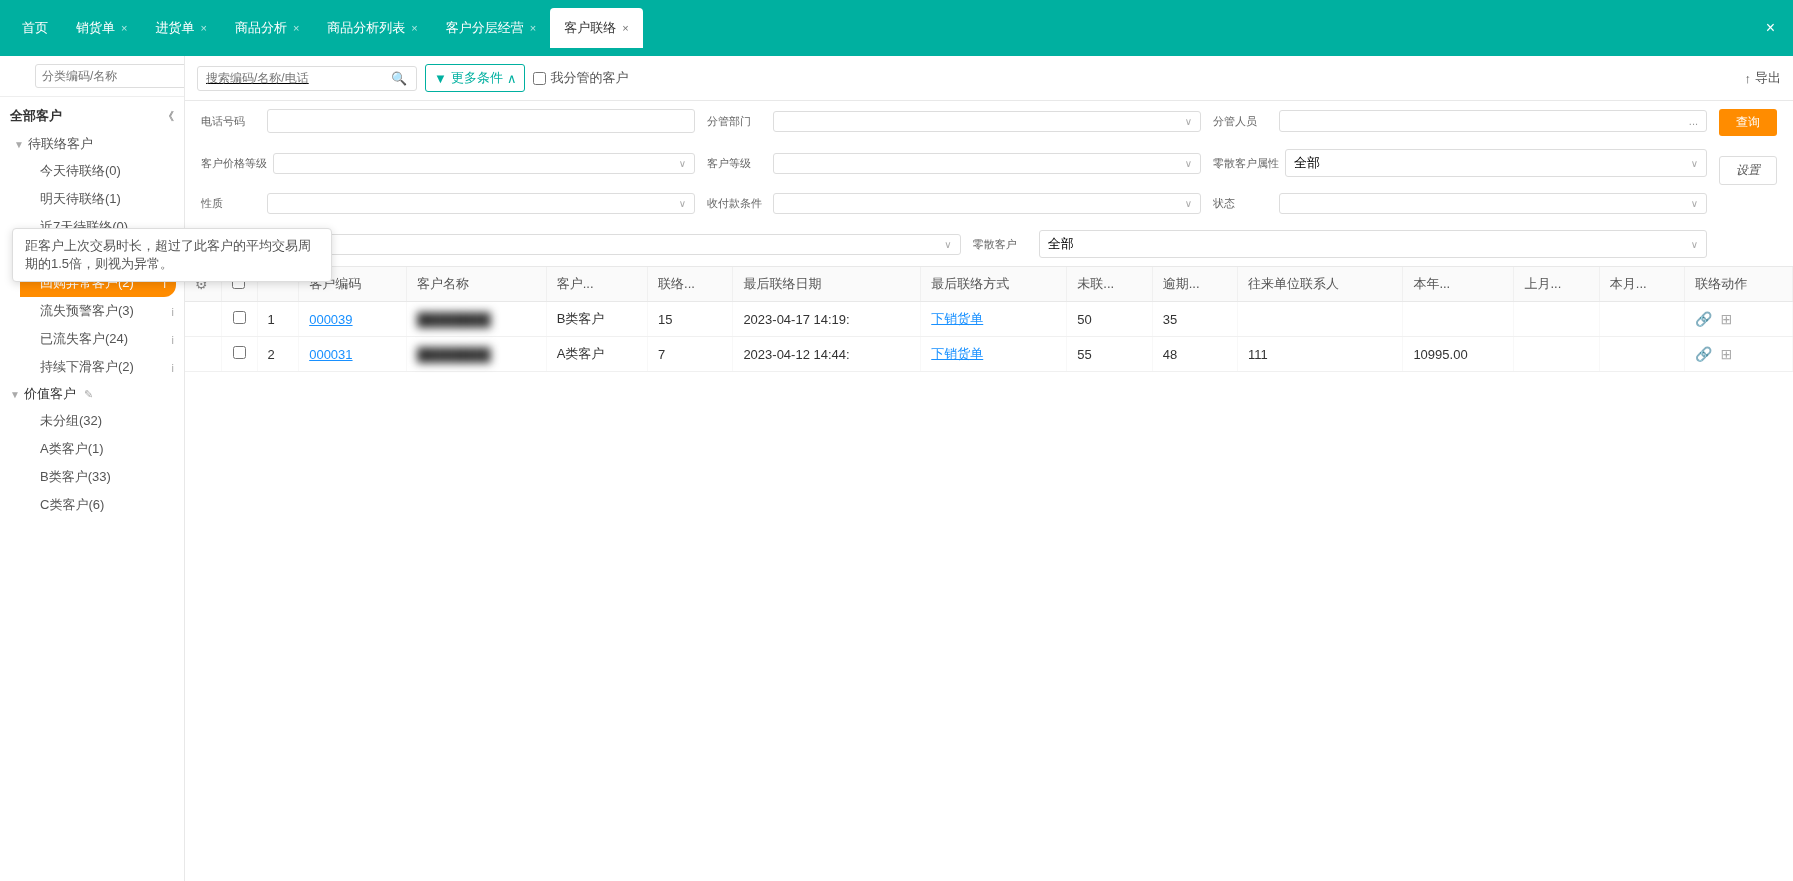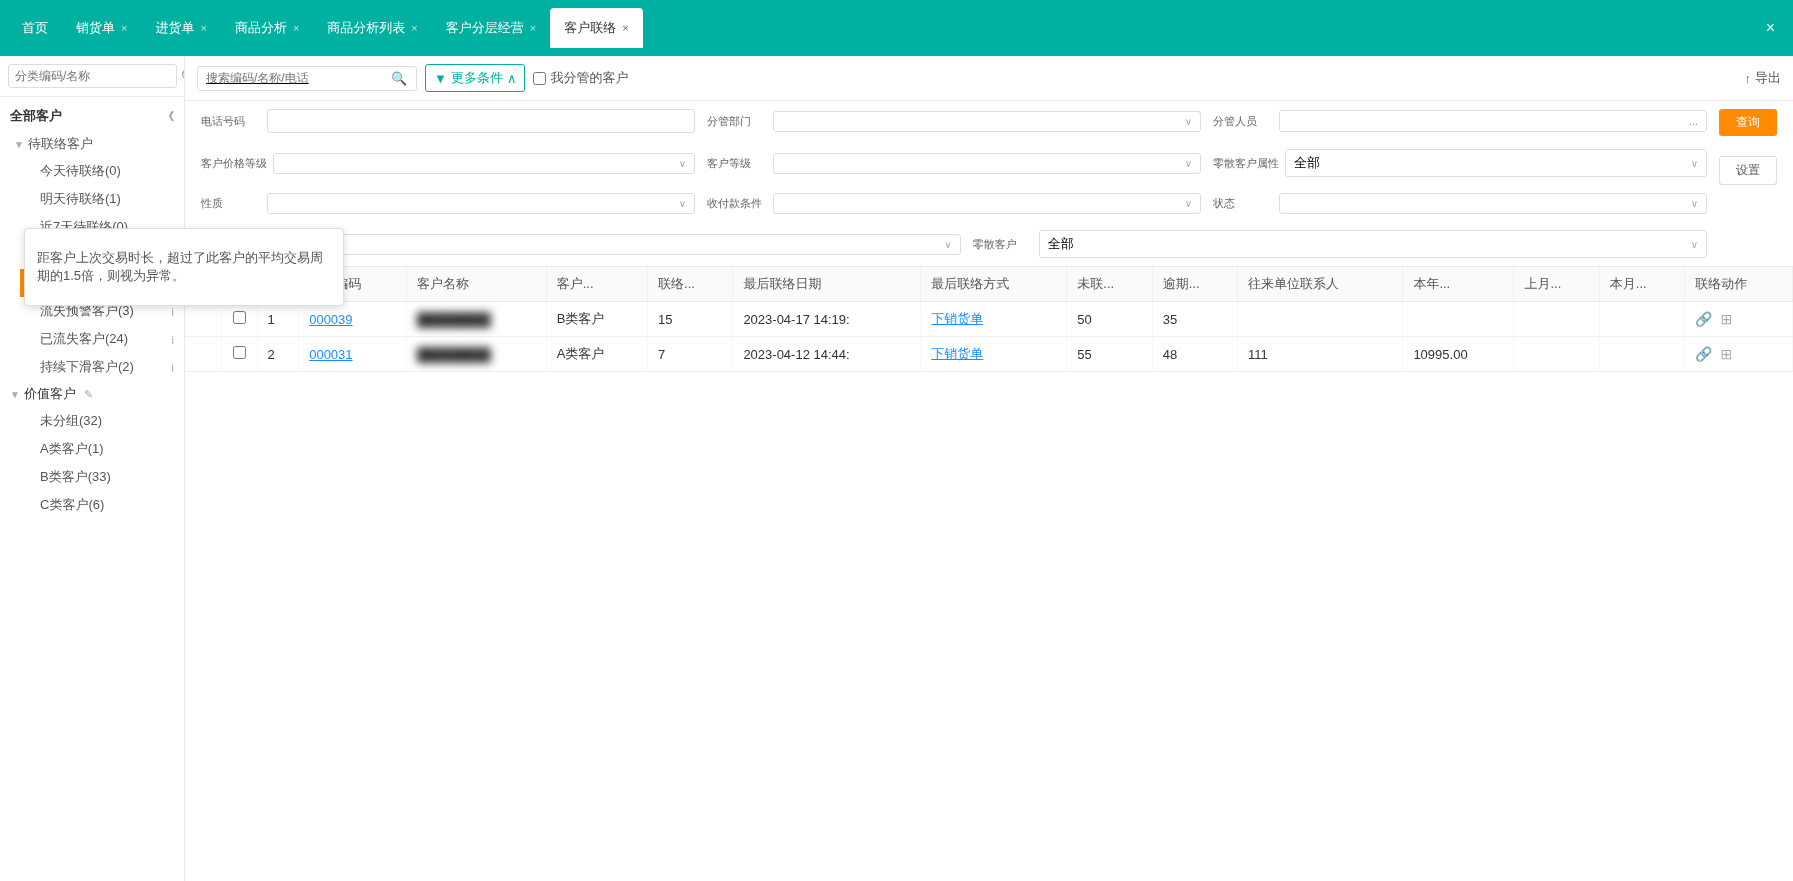--- a/index.html
+++ b/index.html
@@ -64,20 +64,21 @@
       align-items: center;
       gap: 4px;
     }
     .sidebar-search input {
       flex: 1;
       border: 1px solid #ddd;
       border-radius: 3px;
       padding: 4px 6px;
       font-size: 12px;
       outline: none;
+      margin-left: 27px;
     }
     .sidebar-search-icon {
       color: #999;
       cursor: pointer;
     }
     .sidebar-body { flex: 1; overflow-y: auto; padding: 4px 0; }
     .sidebar-title {
       display: flex;
       align-items: center;
       justify-content: space-between;
@@ -253,20 +254,21 @@
       font-size: 12px;
     }
     .btn-settings {
       background: white;
       color: #555;
       border: 1px solid #ddd;
       border-radius: 3px;
       padding: 5px 16px;
       cursor: pointer;
       font-size: 12px;
+      font-style: italic;
     }
     .more-dots {
       color: #999;
       cursor: pointer;
       font-size: 16px;
     }
 
     
     .table-area {
       flex: 1;
@@ -360,27 +362,27 @@
       background: #ccc;
       border-radius: 5px;
     }
 
     
     .tooltip-box {
       position: absolute;
       background: white;
       border: 1px solid #ddd;
       border-radius: 4px;
-      padding: 20px 12px;
+      padding: 8px 12px;
       font-size: 12px;
       color: #555;
       box-shadow: 0 2px 8px rgba(0,0,0,0.15);
       max-width: 320px;
       top: 228px;
-      left: 24px;
+      left: 12px;
       z-index: 10;
     }
 
     
     .blurred {
       filter: blur(4px);
       user-select: none;
     }
     .settings-gear {
       cursor: pointer;

